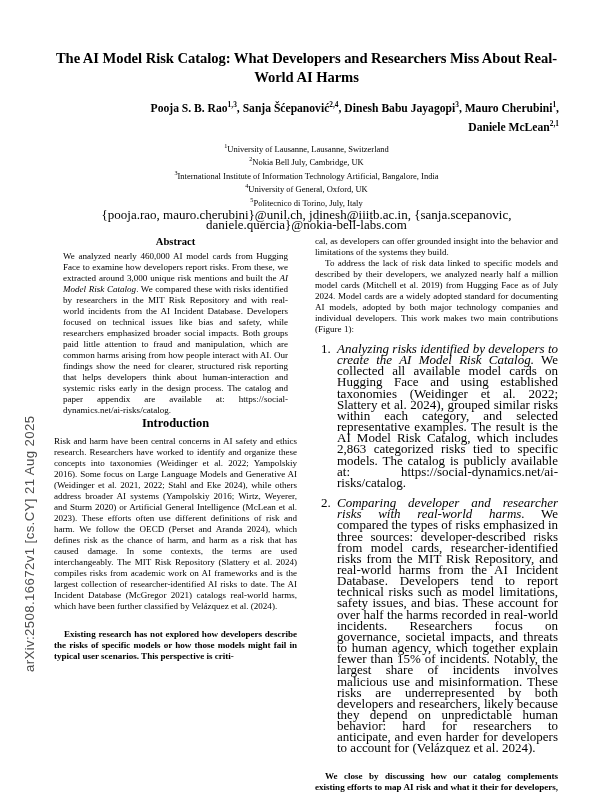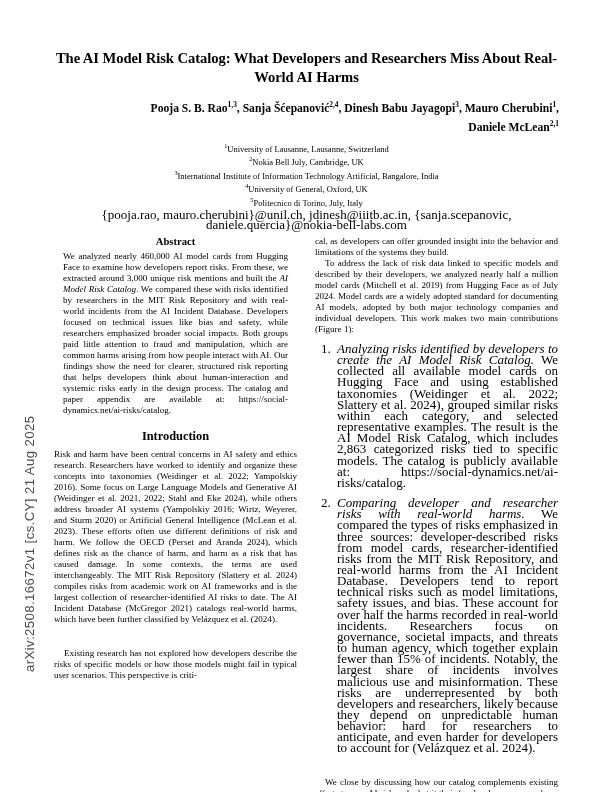--- a/index.html
+++ b/index.html
@@ -88,36 +88,35 @@
   .col { width: 243px; }
 
   .sec-head {
     text-align: center;
     font-size: 10.6px;
     font-weight: bold;
     margin: 0 0 4px 0;
   }
   .sec-head.intro {
     font-size: 12.4px;
-    margin-top: 13px;
     margin-bottom: 5px;
   }
 
   .abstract-body { padding: 0 9px; }
 
   p.para {
     margin: 0;
     font-size: 9.05px;
     line-height: 11px;
     text-align: justify;
     text-justify: inter-word;
     hyphens: none;
   }
   p.para.indent { text-indent: 10px; }
-  p.gap { margin-top: 23px; }
+  p.gap { margin-top: 17px; font-weight: bold; }
   .it { font-style: italic; }
 
   
   ol.contribs {
     margin: 8px 0 0 0;
     padding: 0 0 0 19px;
     list-style: decimal;
   }
   ol.contribs > li {
     font-size: 13px;

